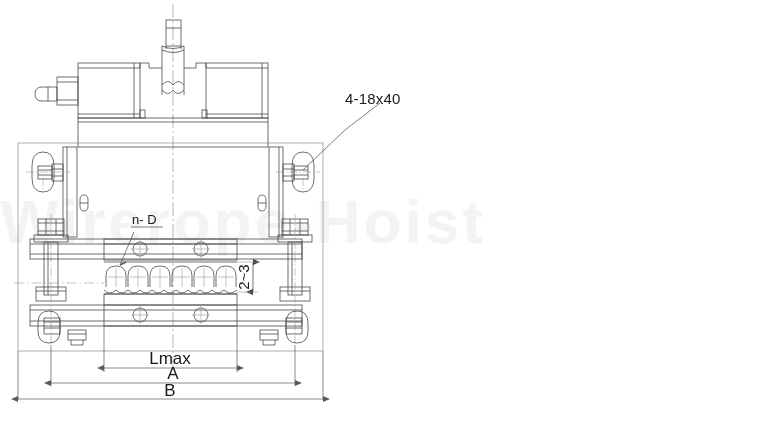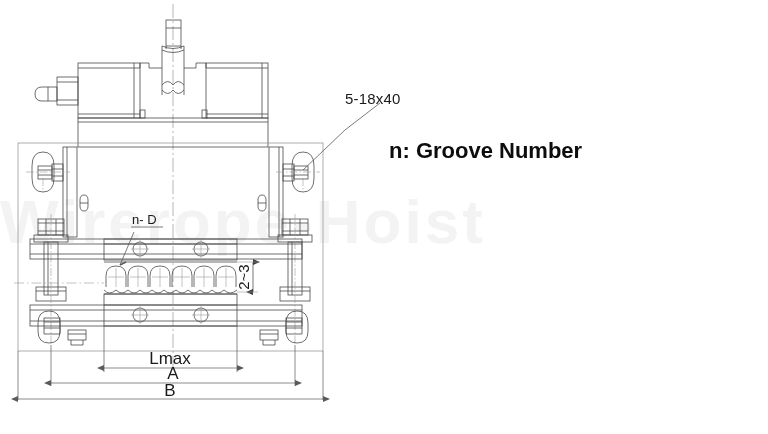--- a/index.html
+++ b/index.html
@@ -369,19 +369,18 @@
         <text id="txt-lmax" x="170" y="364" font-size="17" text-anchor="middle">Lmax</text>
         <text id="txt-a" x="173" y="379" font-size="17" text-anchor="middle">A</text>
         <text id="txt-b" x="170" y="396" font-size="17" text-anchor="middle">B</text>
         <text id="txt-clearance" x="249" y="277" font-size="15" text-anchor="middle" transform="rotate(-90 249 277)">2~3</text>
         <text id="txt-groove-callout" x="132" y="224" font-size="13">n- D</text>
       </g>
 
     </g>
   </svg>
 
-  <div class="annotation" id="label-bolt-spec">5-18x40</div>
+  <div class="annotation" id="label-bolt-spec">4-18x40</div>
 
   <div id="legend-block">
-    <div class="legend-line" id="legend-line-1">n: Groove Number</div>
   </div>
 
 </div>
 
 </body></html>

